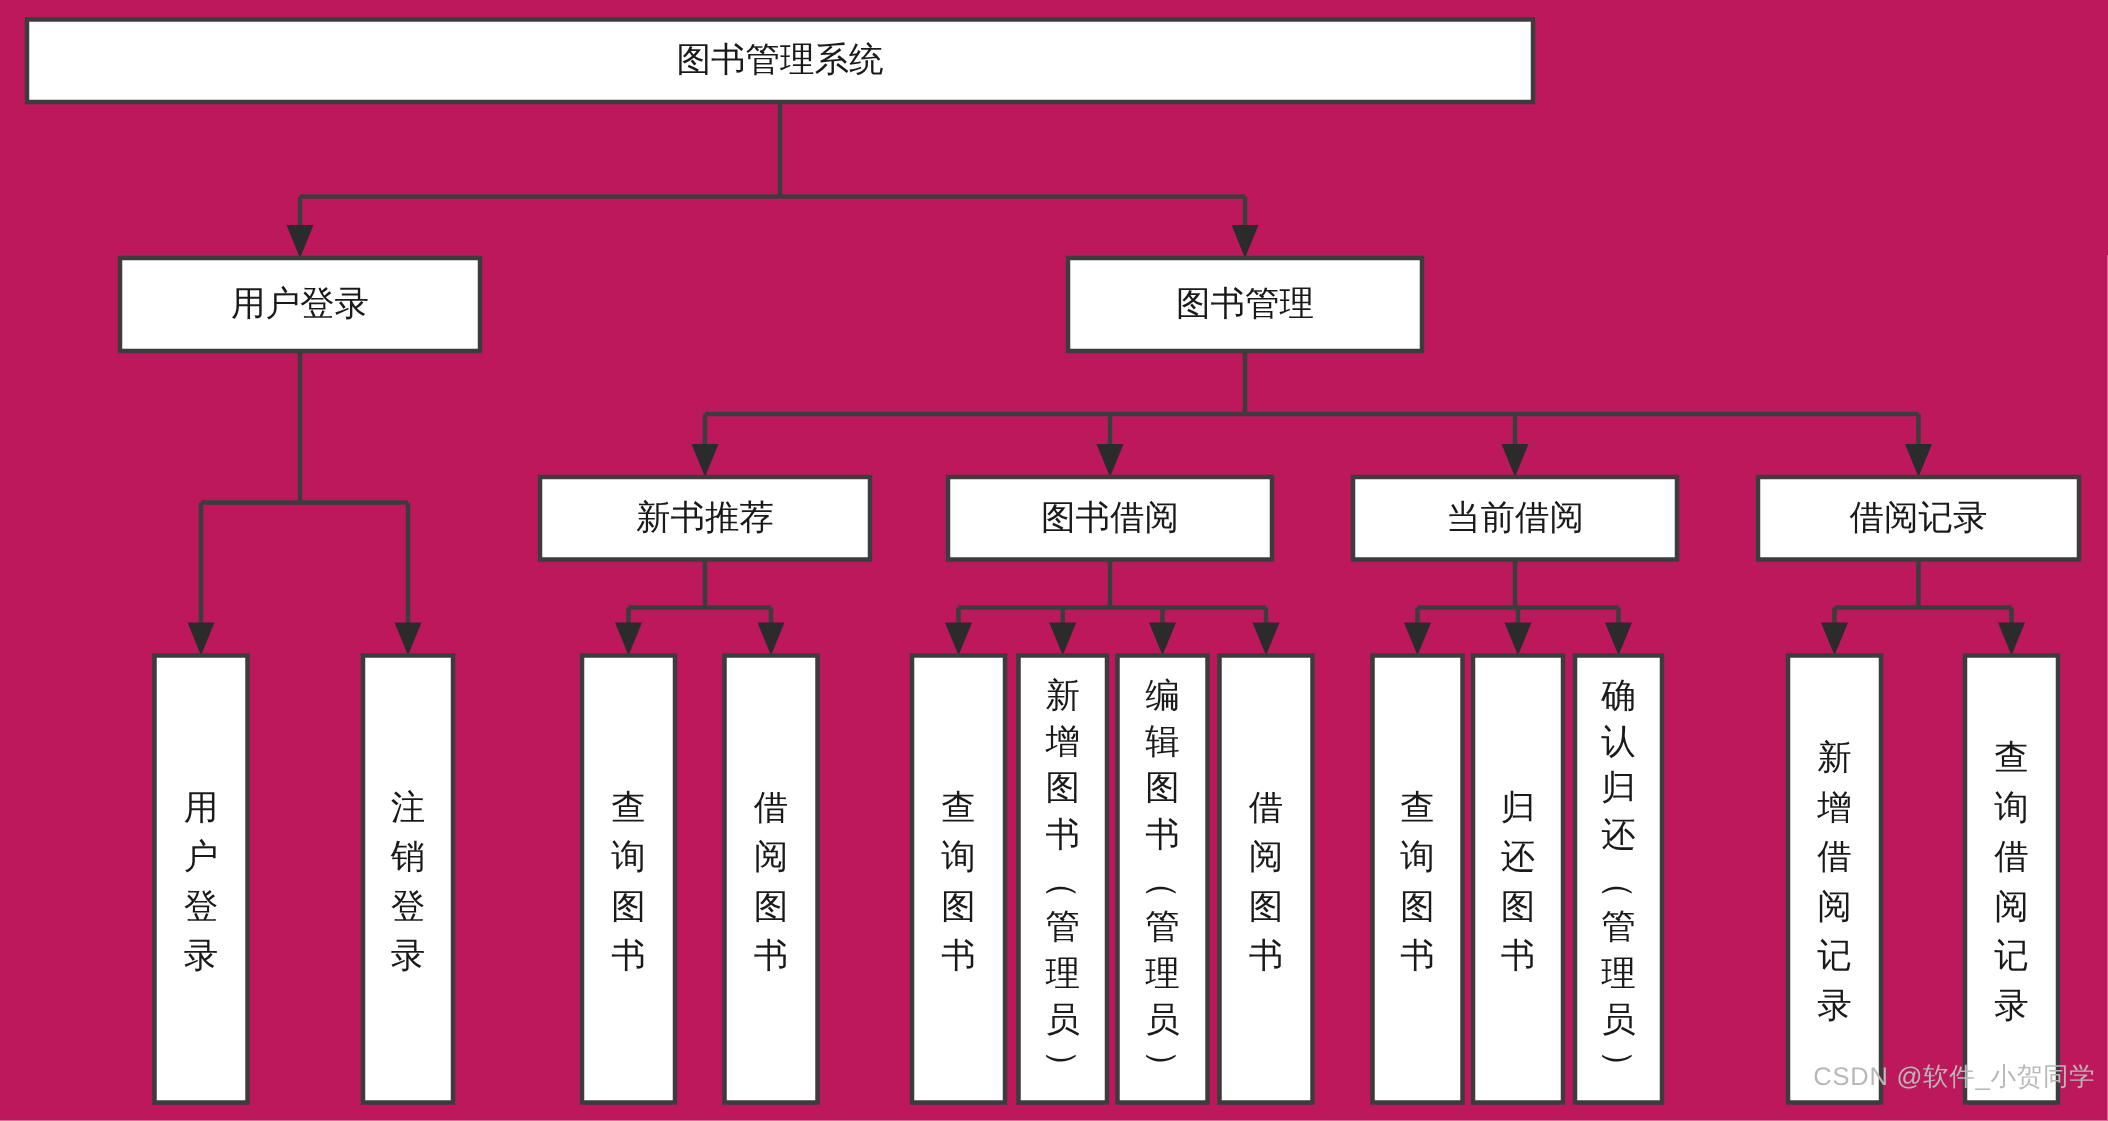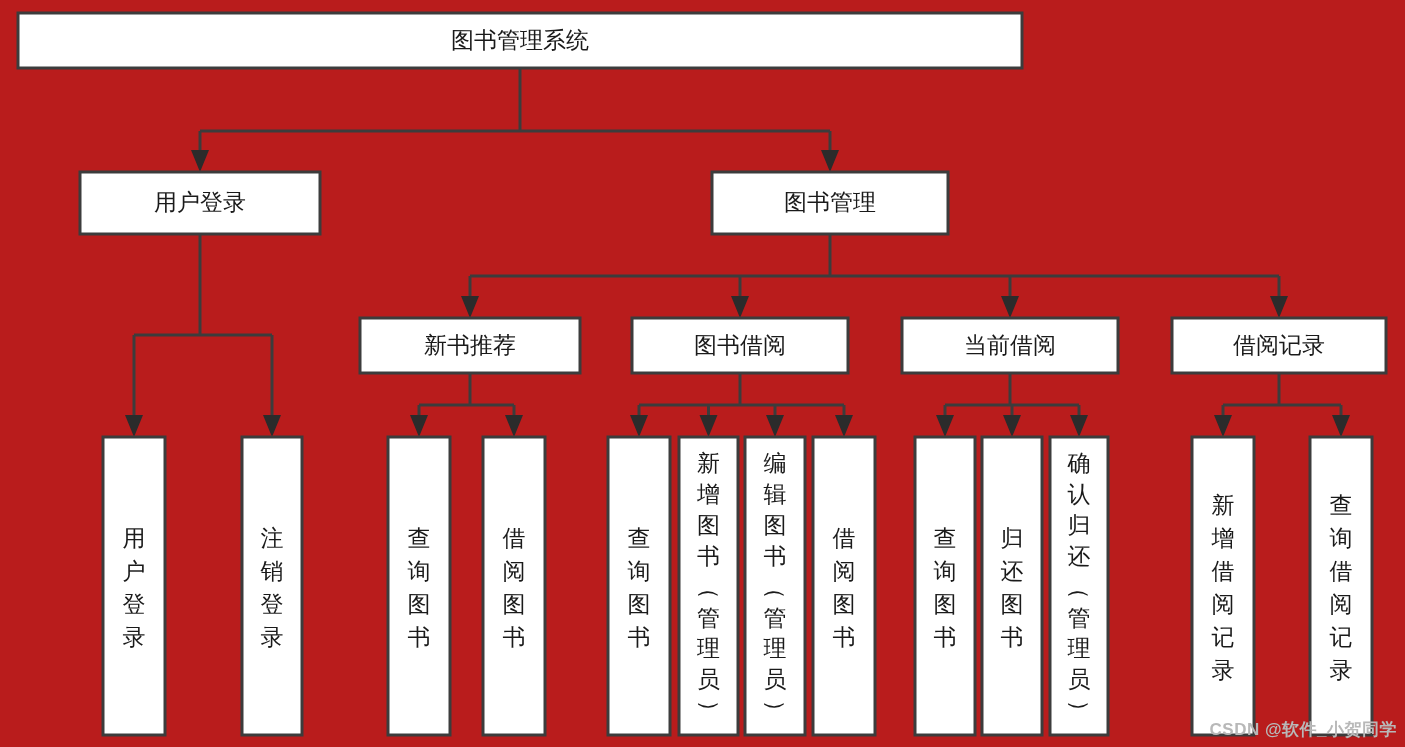--- a/index.html
+++ b/index.html
@@ -10,21 +10,21 @@
   body {
     width: 1405px;
     height: 747px;
     font-family: "Liberation Sans", "DejaVu Sans", sans-serif;
     overflow: hidden;
   }
   #diagram-root {
     position: relative;
     width: 1405px;
     height: 747px;
-    background: #b91c1c;
+    background: #be185d;
   }
   svg.diagram {
     display: block;
     width: 1405px;
     height: 747px;
   }
   .node-rect {
     fill: #ffffff;
     stroke: #3c3c3c;
     stroke-width: 3;
@@ -50,28 +50,27 @@
   .node-label-v {
     font-family: "Liberation Sans", "DejaVu Sans", sans-serif;
     font-size: 23px;
     fill: #1a1a1a;
     text-anchor: middle;
     white-space: pre;
   }
   .watermark {
     position: absolute;
     right: 8px;
-    bottom: 6px;
+    bottom: 18px;
     font-family: "Liberation Sans", "DejaVu Sans", sans-serif;
     font-size: 17px;
     color: #b8b8b8;
     letter-spacing: 0.5px;
     pointer-events: none;
     user-select: none;
-    font-weight: bold;
   }
 </style>
 </head>
 <body>
 
 <div id="diagram-root">
   <svg class="diagram" viewBox="0 0 1405 747" xmlns="http://www.w3.org/2000/svg">
     <g id="edges-layer">
         <g>
           <line x1="520" y1="68" x2="520" y2="131" class="conn"></line>

